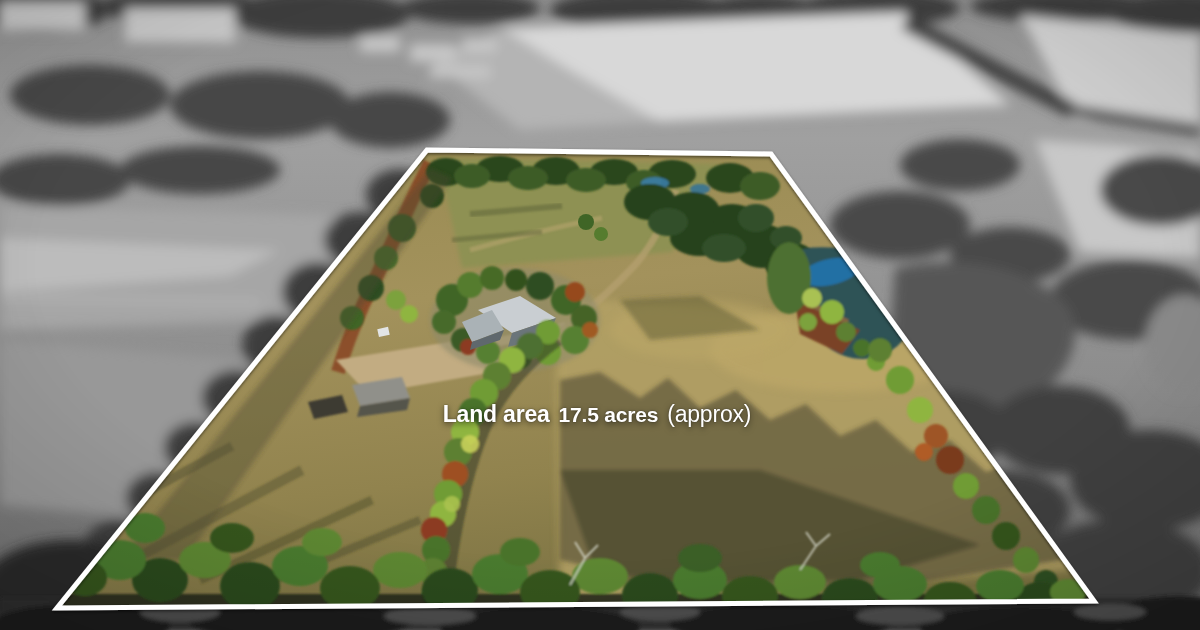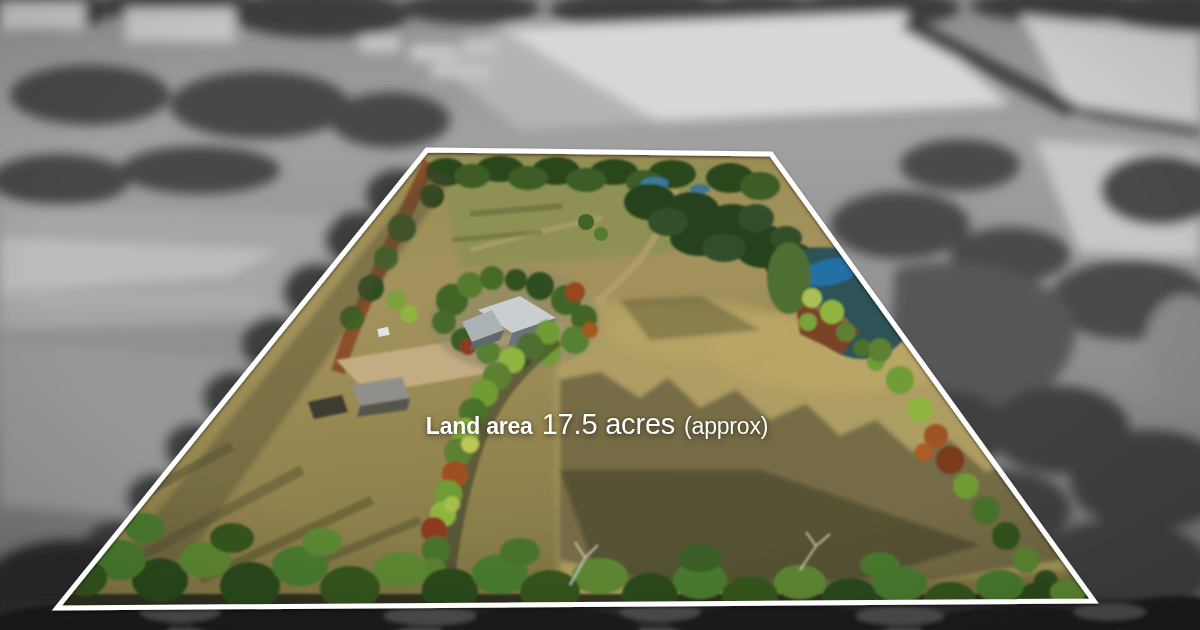--- a/index.html
+++ b/index.html
@@ -4,28 +4,28 @@
 <title>Aerial property photo — Land area 17.5 acres</title>
 <style>
   html,body{margin:0;padding:0;background:#222;}
   .stage{
     position:relative;width:1200px;height:630px;overflow:hidden;
     background:#8f8f8f;font-family:"Liberation Sans",sans-serif;
   }
   .stage svg{position:absolute;left:0;top:0;display:block;}
   .lot-outline{fill:none;stroke:#ffffff;stroke-width:5;stroke-linejoin:miter;}
   .land-label{
-    position:absolute;left:597px;top:404px;transform:translate(-50%,-50%);
+    position:absolute;left:597px;top:392px;transform:translate(-50%,-50%);
     display:flex;align-items:baseline;gap:9px;white-space:nowrap;
     color:#ffffff;letter-spacing:-0.2px;
     text-shadow:0 2px 6px rgba(0,0,0,.55),0 0 2px rgba(0,0,0,.4);
     user-select:none;
   }
   .land-label .prefix{font-size:23px;font-weight:600;}
-  .land-label .value{font-size:29px;font-weight:400;text-align:center;}
+  .land-label .value{font-size:21px;font-weight:700;text-align:center;}
   .land-label .qualifier{font-size:23px;font-weight:400;margin-top:45px;}
 </style>
 </head>
 <body>
 
 <div class="stage">
 
 <svg width="1200" height="630" viewBox="0 0 1200 630">
   <defs>
     <clipPath id="lotClip">

